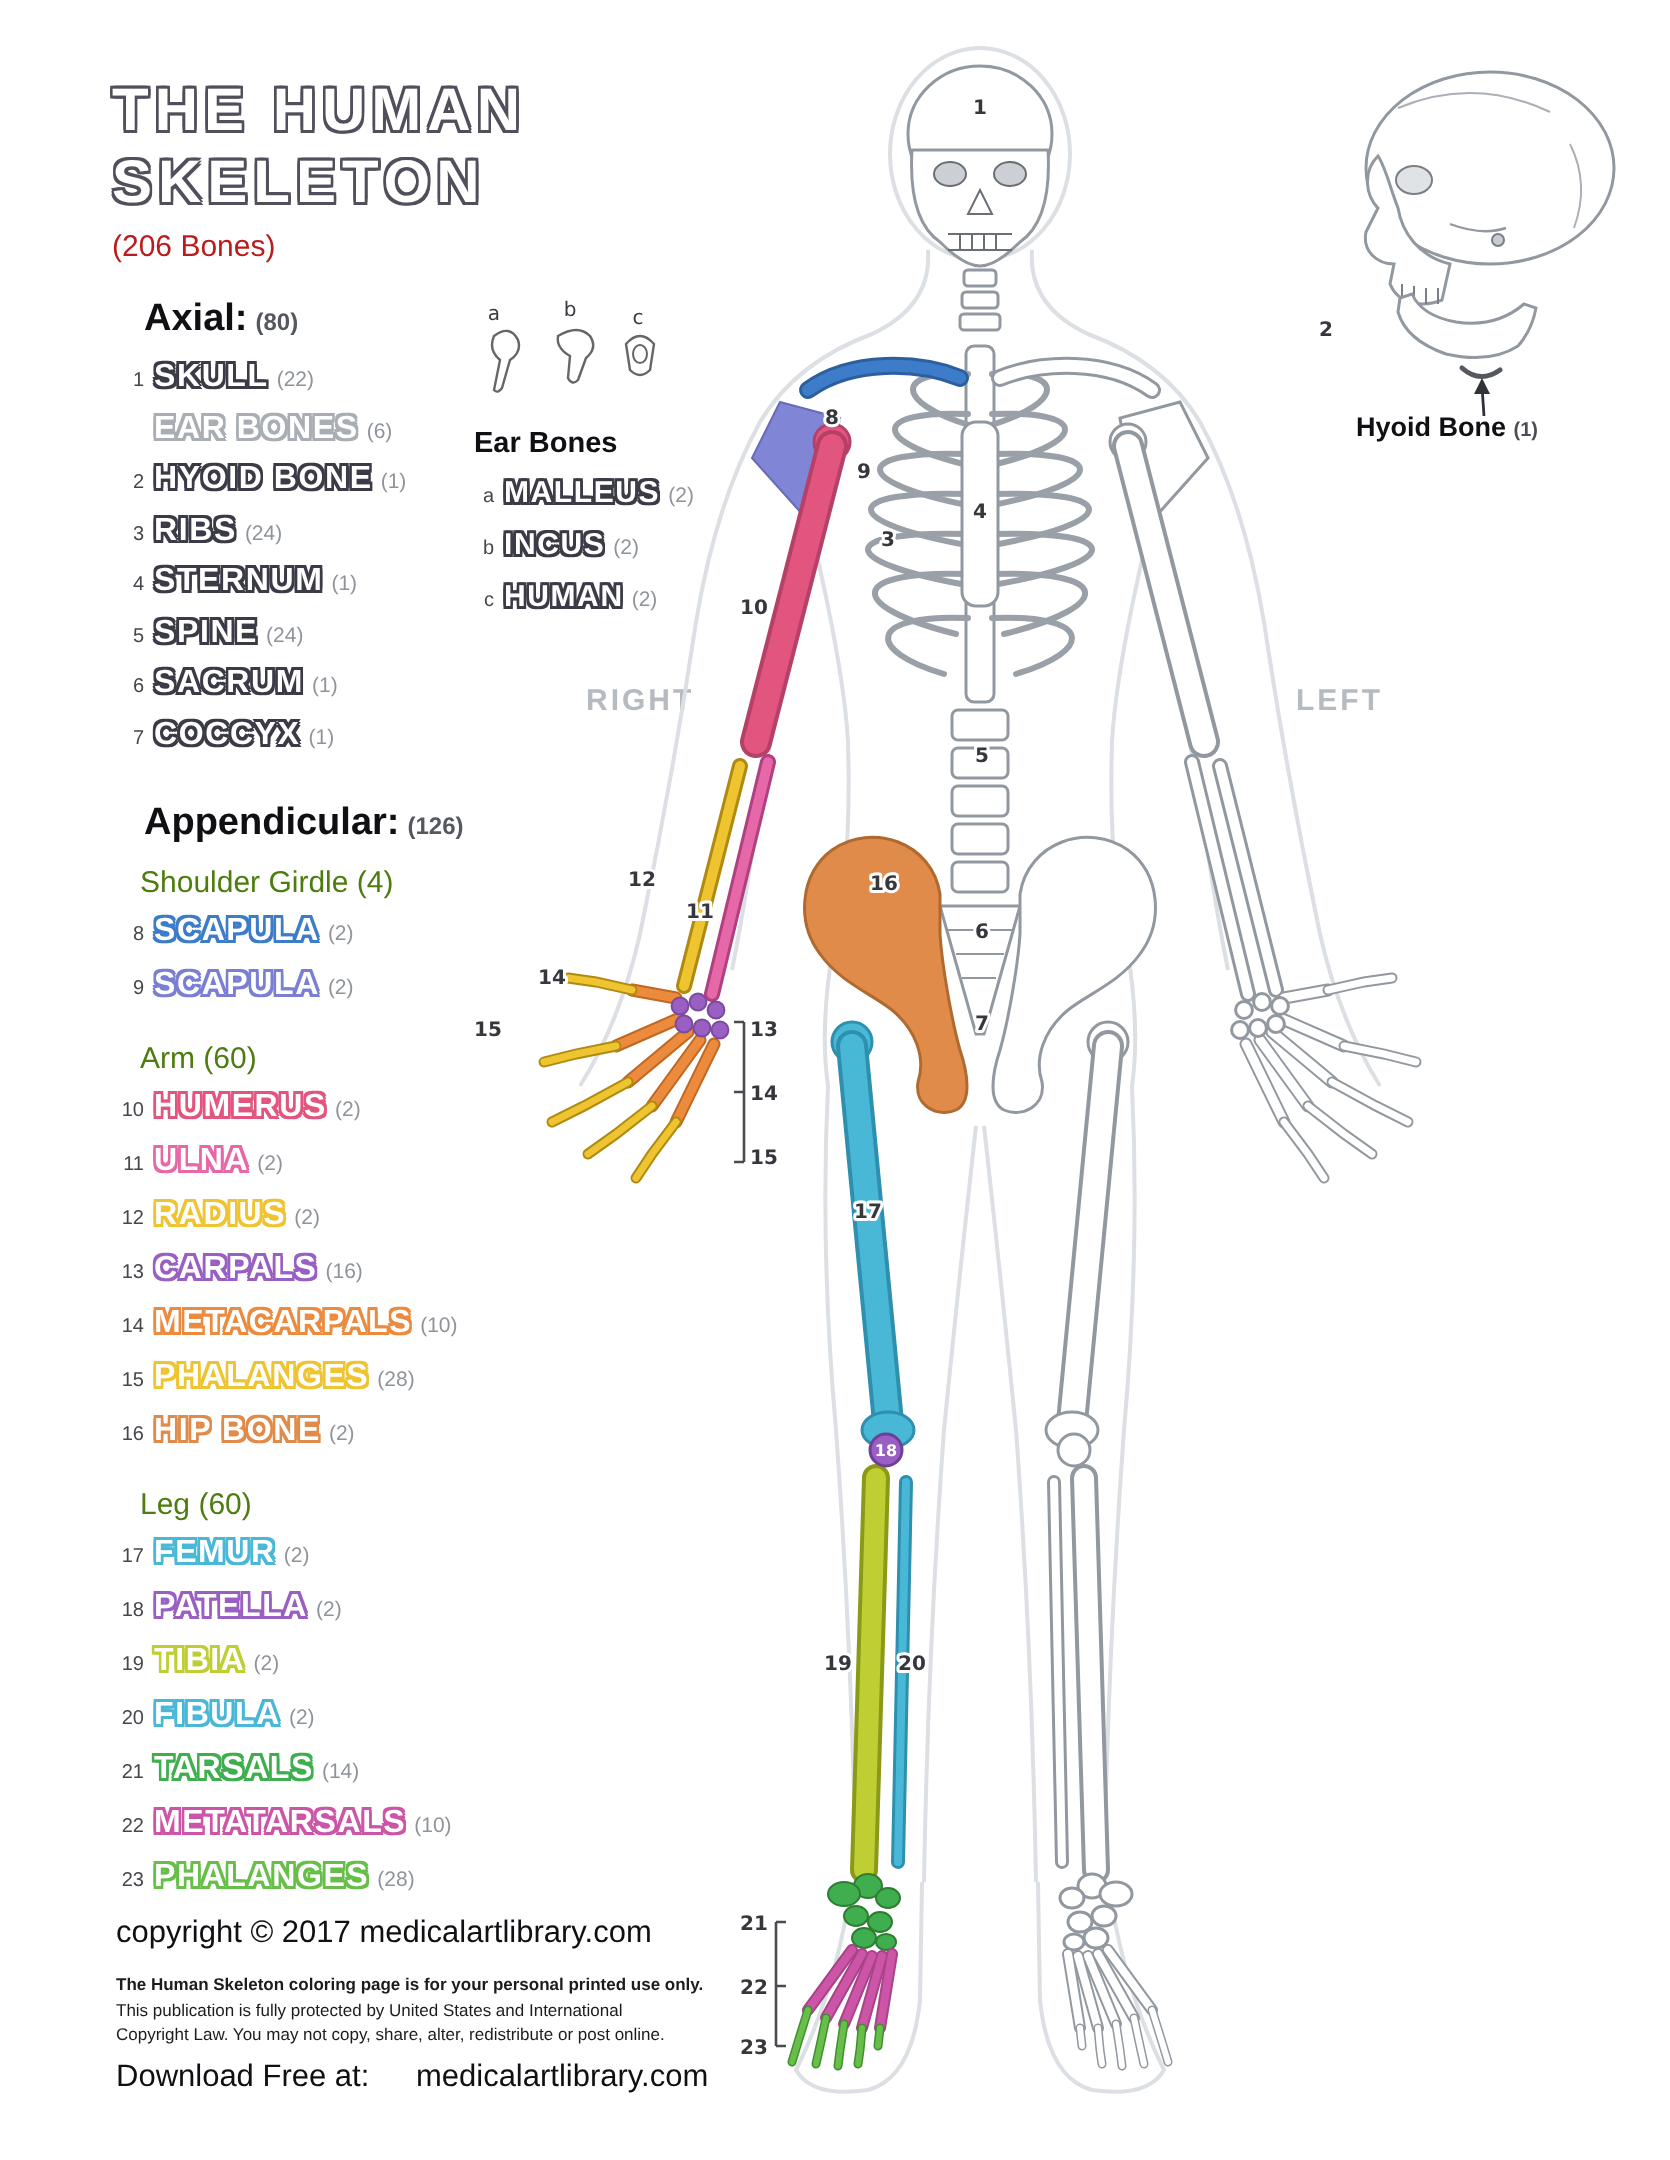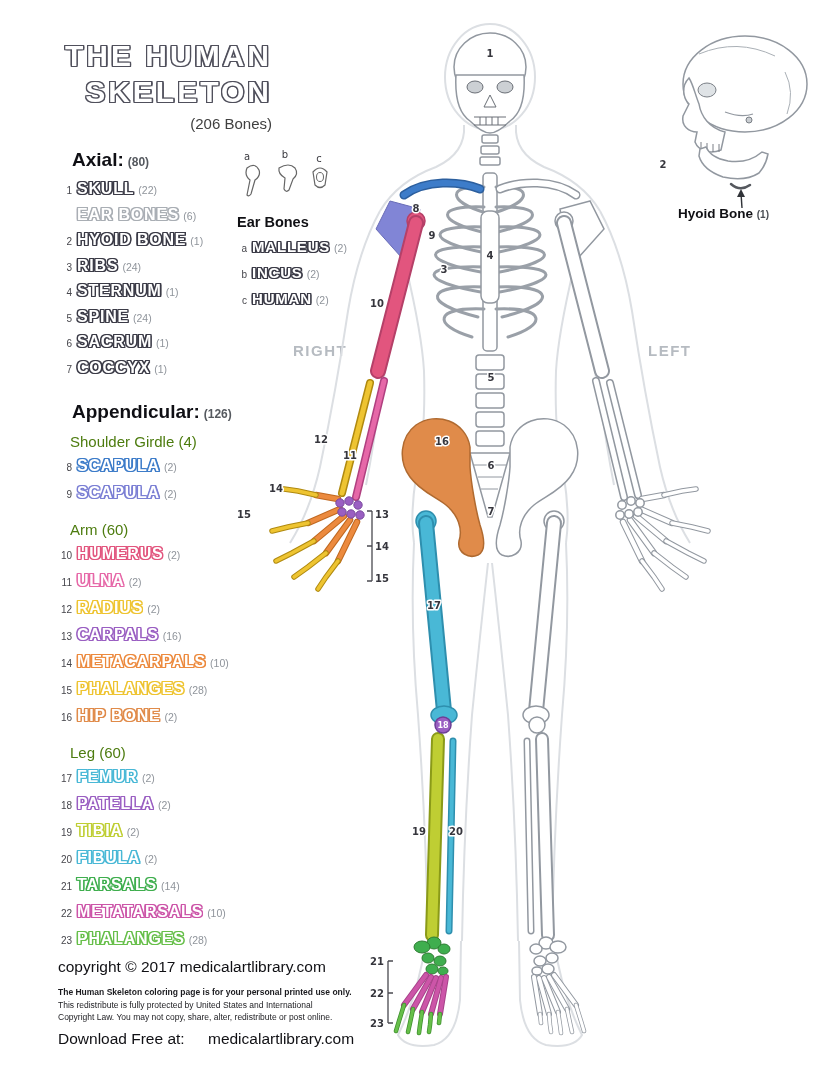--- a/index.html
+++ b/index.html
@@ -11,23 +11,23 @@
   .bubble{
     font-weight:700;color:#ffffff;letter-spacing:.8px;white-space:nowrap;
     text-shadow:
       -1.3px -1.3px 0 var(--c), 1.3px -1.3px 0 var(--c),
       -1.3px  1.3px 0 var(--c), 1.3px  1.3px 0 var(--c),
       -1.3px 0 0 var(--c), 1.3px 0 0 var(--c),
       0 -1.3px 0 var(--c), 0 1.3px 0 var(--c);
   }
 
   .left-col{position:absolute;left:56px;top:38px;width:256px}
-  .title-block{width:216px;text-align:right}
+  .title-block{width:216px;text-align:left}
   .title-line{font-size:30px;line-height:36px;letter-spacing:3px;--c:#50505c}
-  .title-sub{font-size:15px;color:#404040;margin-top:5px}
+  .title-sub{font-size:15px;color:#b91c1c;margin-top:5px}
 
   .sec-head{font-size:19px;font-weight:700;color:#0f0f14;margin:17px 0 9px 16px}
   .sec-count{font-size:12px;color:#55595f;margin-left:4px}
   .grp-head{font-size:15px;color:#4d7c0f;margin:10px 0 7px 14px}
 
   .bone-row{display:flex;align-items:baseline;height:25.5px}
   .appy .bone-row{height:27px}
   .bone-num{width:16px;text-align:right;font-size:10px;color:#46464c;margin-right:5px;flex:none}
   .bone-label{font-size:16px}
   .bone-count{font-size:10.5px;color:#8f949b;margin-left:4px}
@@ -584,21 +584,21 @@
     <text class="mk" x="18" y="148">2</text>
   </svg>
   <div class="hyoid-label">
     <span>Hyoid Bone</span>
     <span class="hyoid-count">(1)</span>
   </div>
 
   <div class="footer-copy">copyright © 2017 medicalartlibrary.com</div>
   <div class="footer-notice">
     <div class="bold">The Human Skeleton coloring page is for your personal printed use only.</div>
-    <div>This redistribute is fully protected by United States and International</div>
+    <div>This publication is fully protected by United States and International</div>
     <div>Copyright Law. You may not copy, share, alter, redistribute or post online.</div>
   </div>
   <div class="footer-dl">
     <span>Download Free at:</span>
     <span class="site">medicalartlibrary.com</span>
   </div>
 
 </div>
 
 </body></html>

